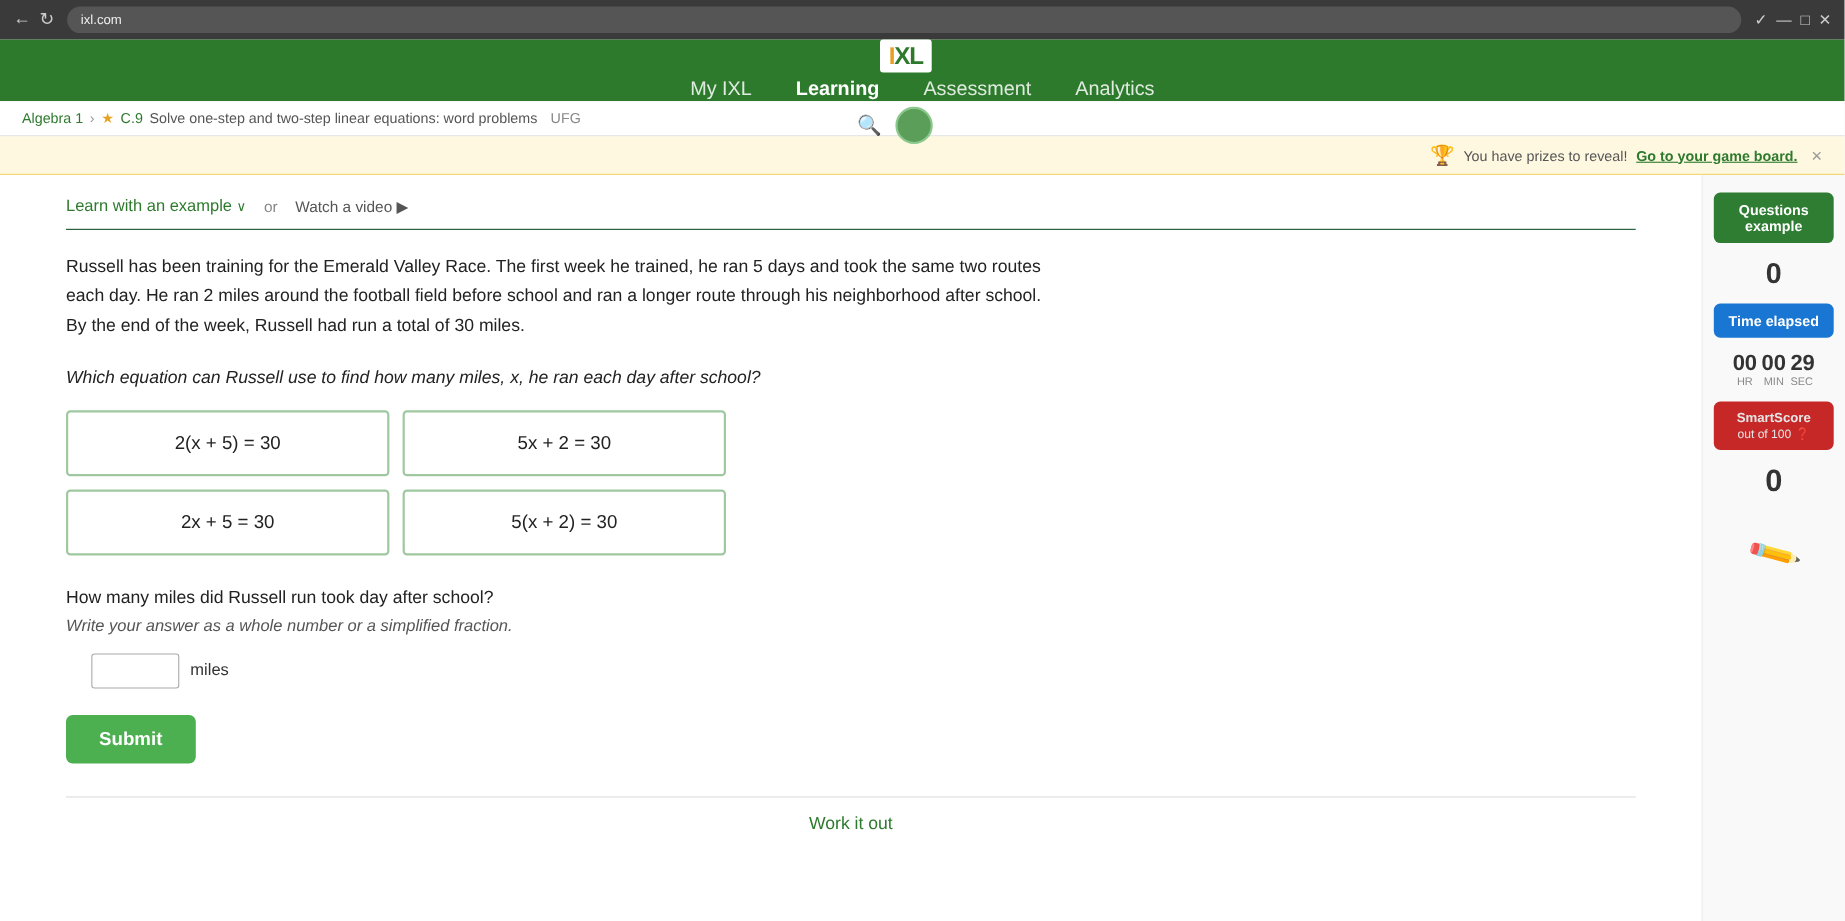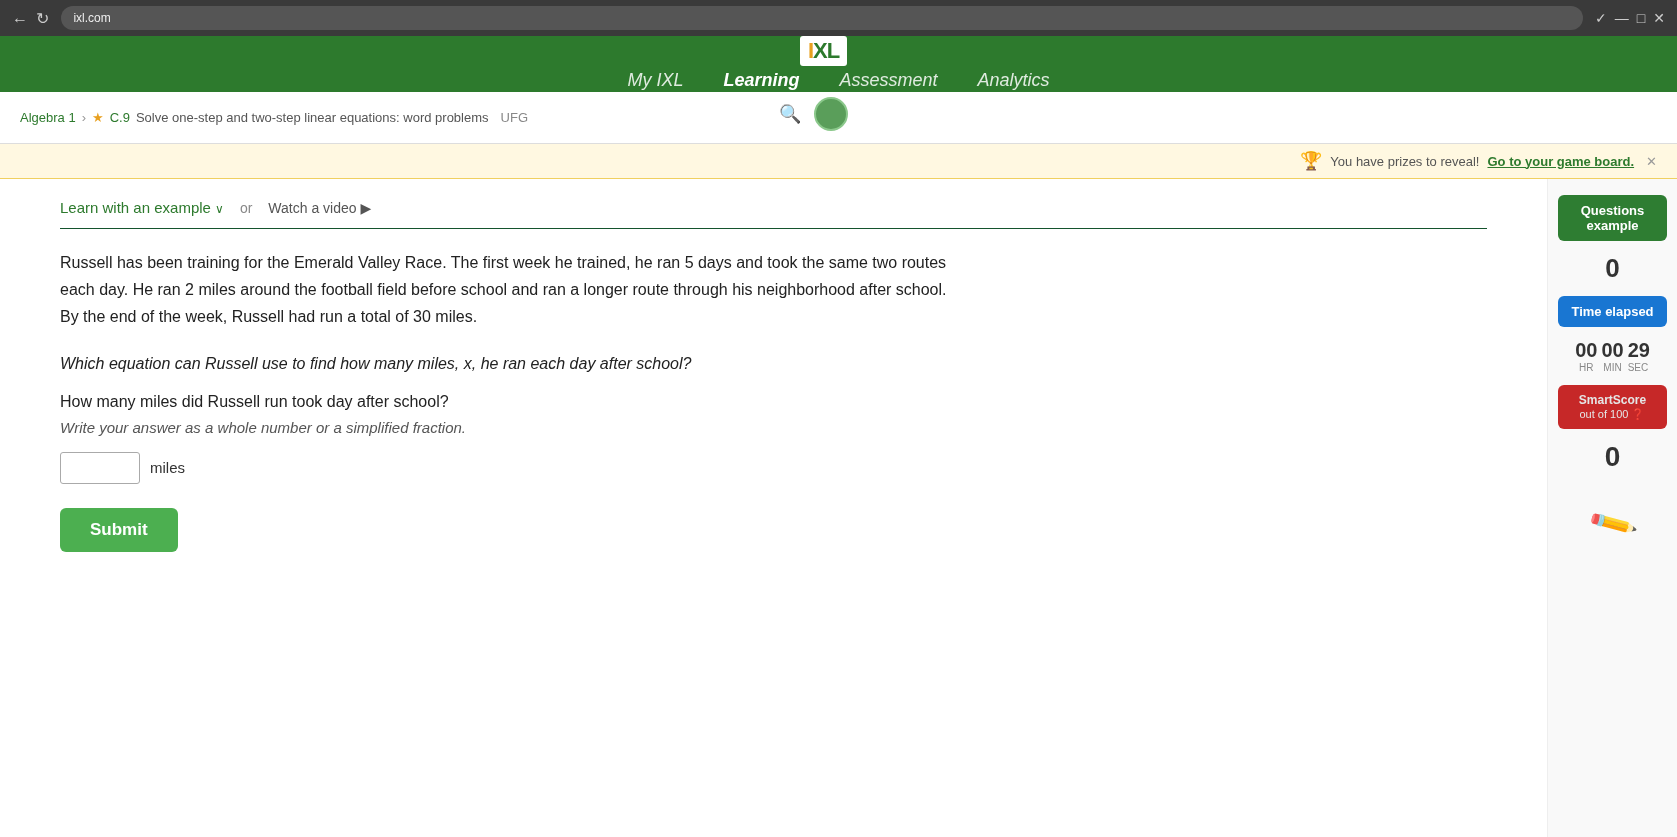--- a/index.html
+++ b/index.html
@@ -50,40 +50,39 @@
       letter-spacing: -1px;
     }
     .ixl-logo span { color: #e8a020; }
     .nav-links { display: flex; gap: 40px; flex: 1; justify-content: center; }
     .nav-link {
       color: rgba(255,255,255,0.85);
       font-size: 18px;
       text-decoration: none;
       cursor: pointer;
       padding: 4px 0;
-      font-style: italic;
     }
     .nav-link.active { color: white; font-weight: bold; border-bottom: 2px solid white; }
     .nav-right { display: flex; align-items: center; gap: 12px; }
     .search-icon-nav { color: white; font-size: 18px; cursor: pointer; }
     .user-avatar {
       background: #5a9e5a;
       border: 2px solid #8bc88b;
       border-radius: 50%;
       width: 34px; height: 34px;
       display: flex; align-items: center; justify-content: center;
       color: white; font-size: 12px; font-weight: bold;
     }
     .user-name { color: white; font-size: 14px; }
 
     
     .breadcrumb-bar {
       background: white;
       border-bottom: 1px solid #ddd;
-      padding: 18px 20px;
+      padding: 8px 20px;
       display: flex;
       align-items: center;
       gap: 6px;
       font-size: 13px;
       color: #555;
     }
     .breadcrumb-link { color: #2d7a2d; cursor: pointer; text-decoration: none; }
     .breadcrumb-sep { color: #999; }
     .breadcrumb-star { color: #e8a020; }
     .breadcrumb-tag { color: #888; margin-left: 6px; }
@@ -182,20 +181,21 @@
       font-style: italic;
       margin-bottom: 16px;
     }
 
     
     .input-row {
       display: flex;
       align-items: center;
       gap: 10px;
       margin-bottom: 24px;
+      margin-left: 23px;
     }
     .answer-input {
       width: 80px;
       height: 32px;
       border: 1px solid #aaa;
       border-radius: 3px;
       padding: 4px 8px;
       font-size: 15px;
     }
     .unit-label { font-size: 15px; color: #333; }
@@ -357,35 +357,44 @@
       </span>
     </div>
 
     
     <p class="problem-text">Russell has been training for the Emerald Valley Race. The first week he trained, he ran 5 days and took the same two routes each day. He ran 2 miles around the football field before school and ran a longer route through his neighborhood after school. By the end of the week, Russell had run a total of 30 miles.</p>
 
     
     <p class="question-prompt">Which equation can Russell use to find how many miles, x, he ran each day after school?</p>
 
     
+    <div class="choices-grid">
+      <div class="choice-box">2(x + 5) = 30</div>
+      <div class="choice-box">5x + 2 = 30</div>
+      <div class="choice-box">2x + 5 = 30</div>
+      <div class="choice-box">5(x + 2) = 30</div>
+    </div>
 
     
     <p class="followup-q">How many miles did Russell run took day after school?</p>
     <p class="followup-instruction">Write your answer as a whole number or a simplified fraction.</p>
 
     
     <div class="input-row">
       <input class="answer-input" type="text" style="">
       <span class="unit-label">miles</span>
     </div>
 
     
     <button class="submit-btn">Submit</button>
 
     
+    <div class="work-it-out">
+      <a class="work-link">Work it out</a>
+    </div>
 
   </div>
 
   <div class="sidebar">
 
     <div class="stat-box green">
       <span>Questions example</span>
     </div>
     <div class="stat-value">0</div>
 

